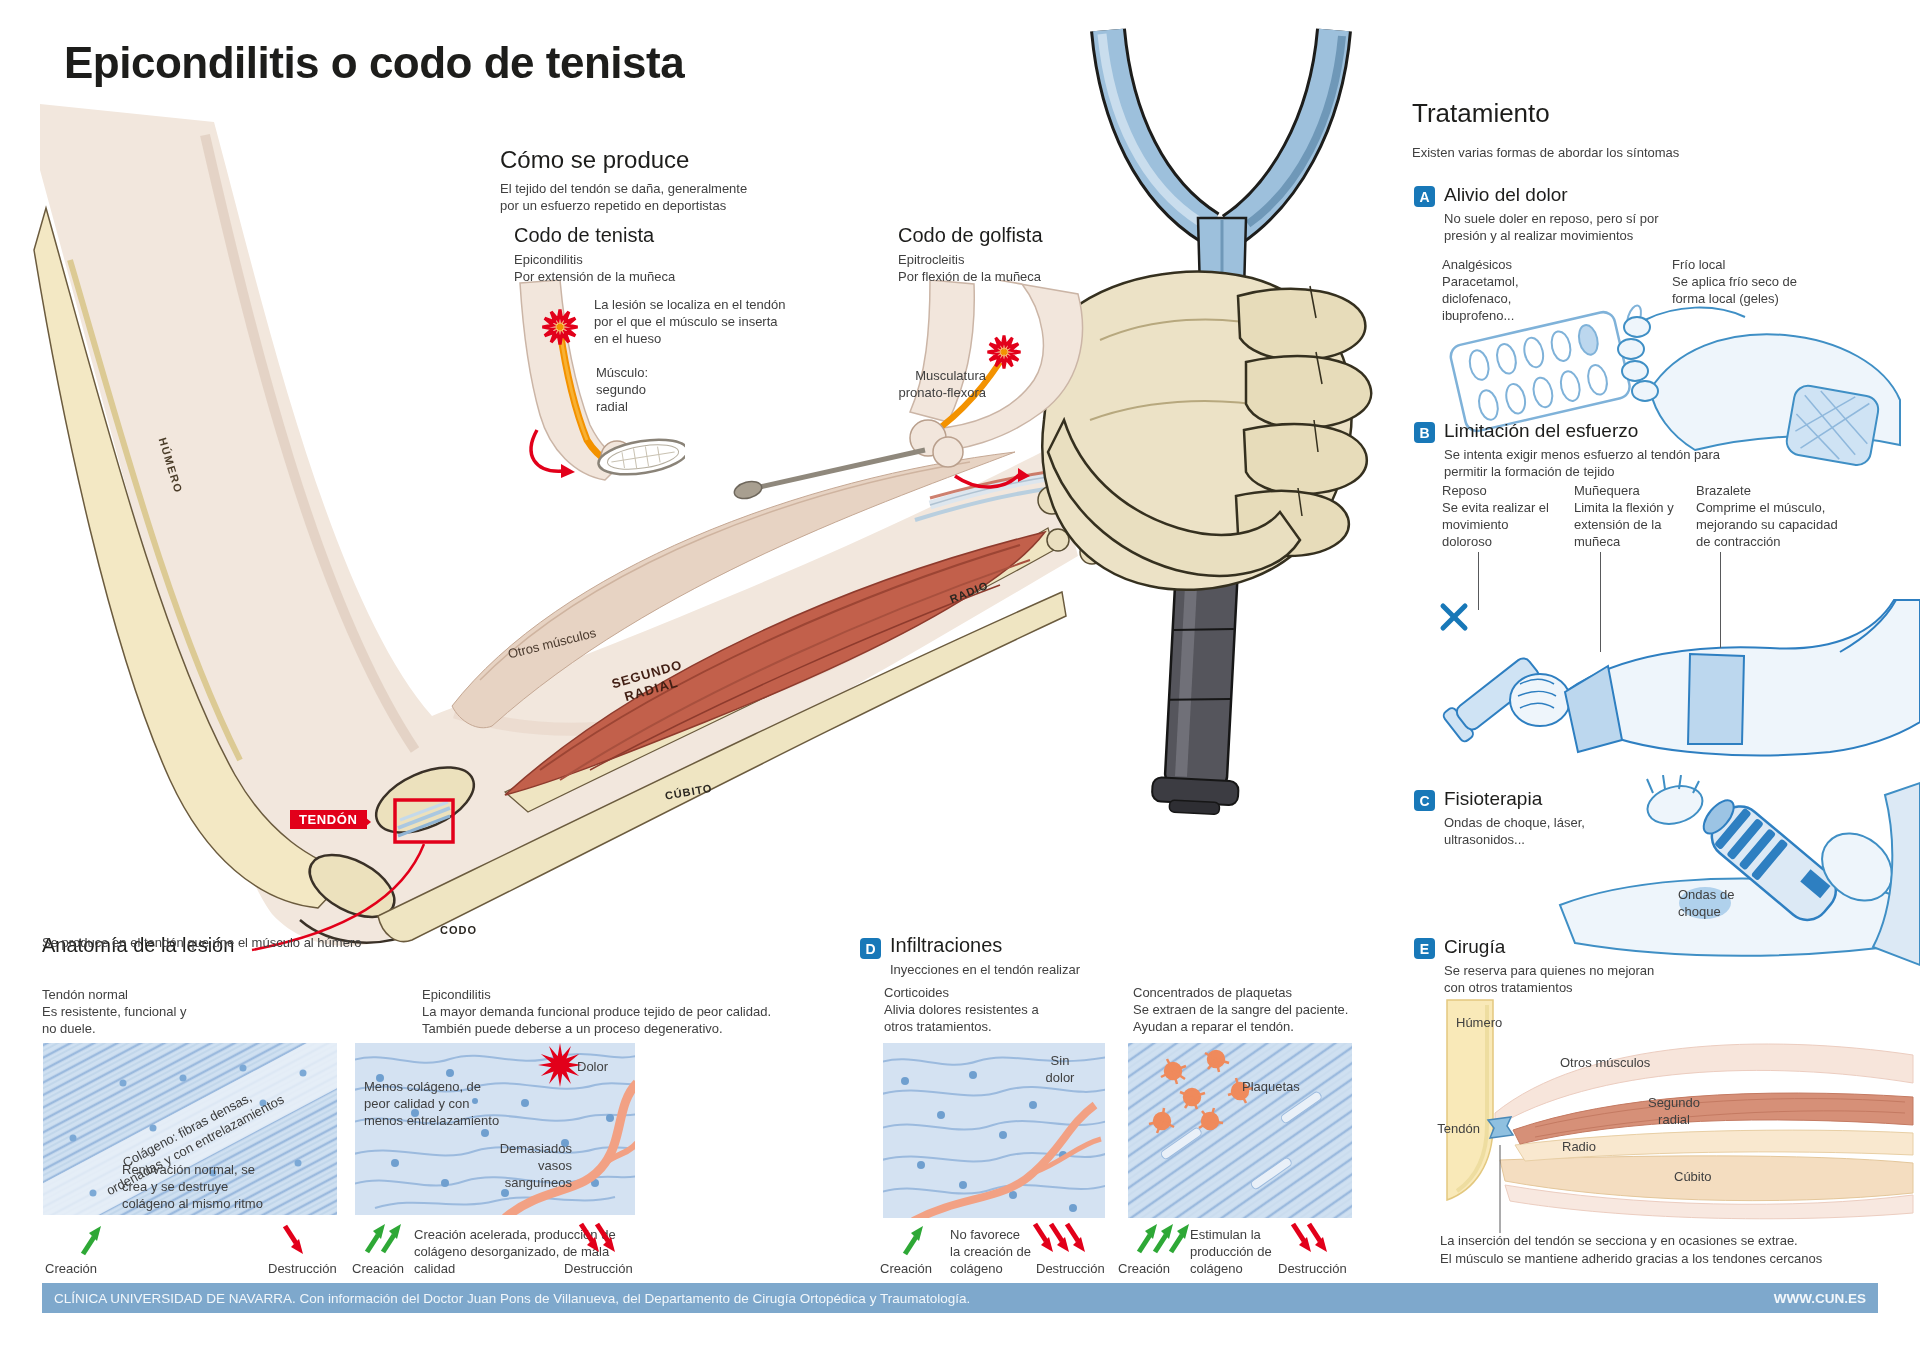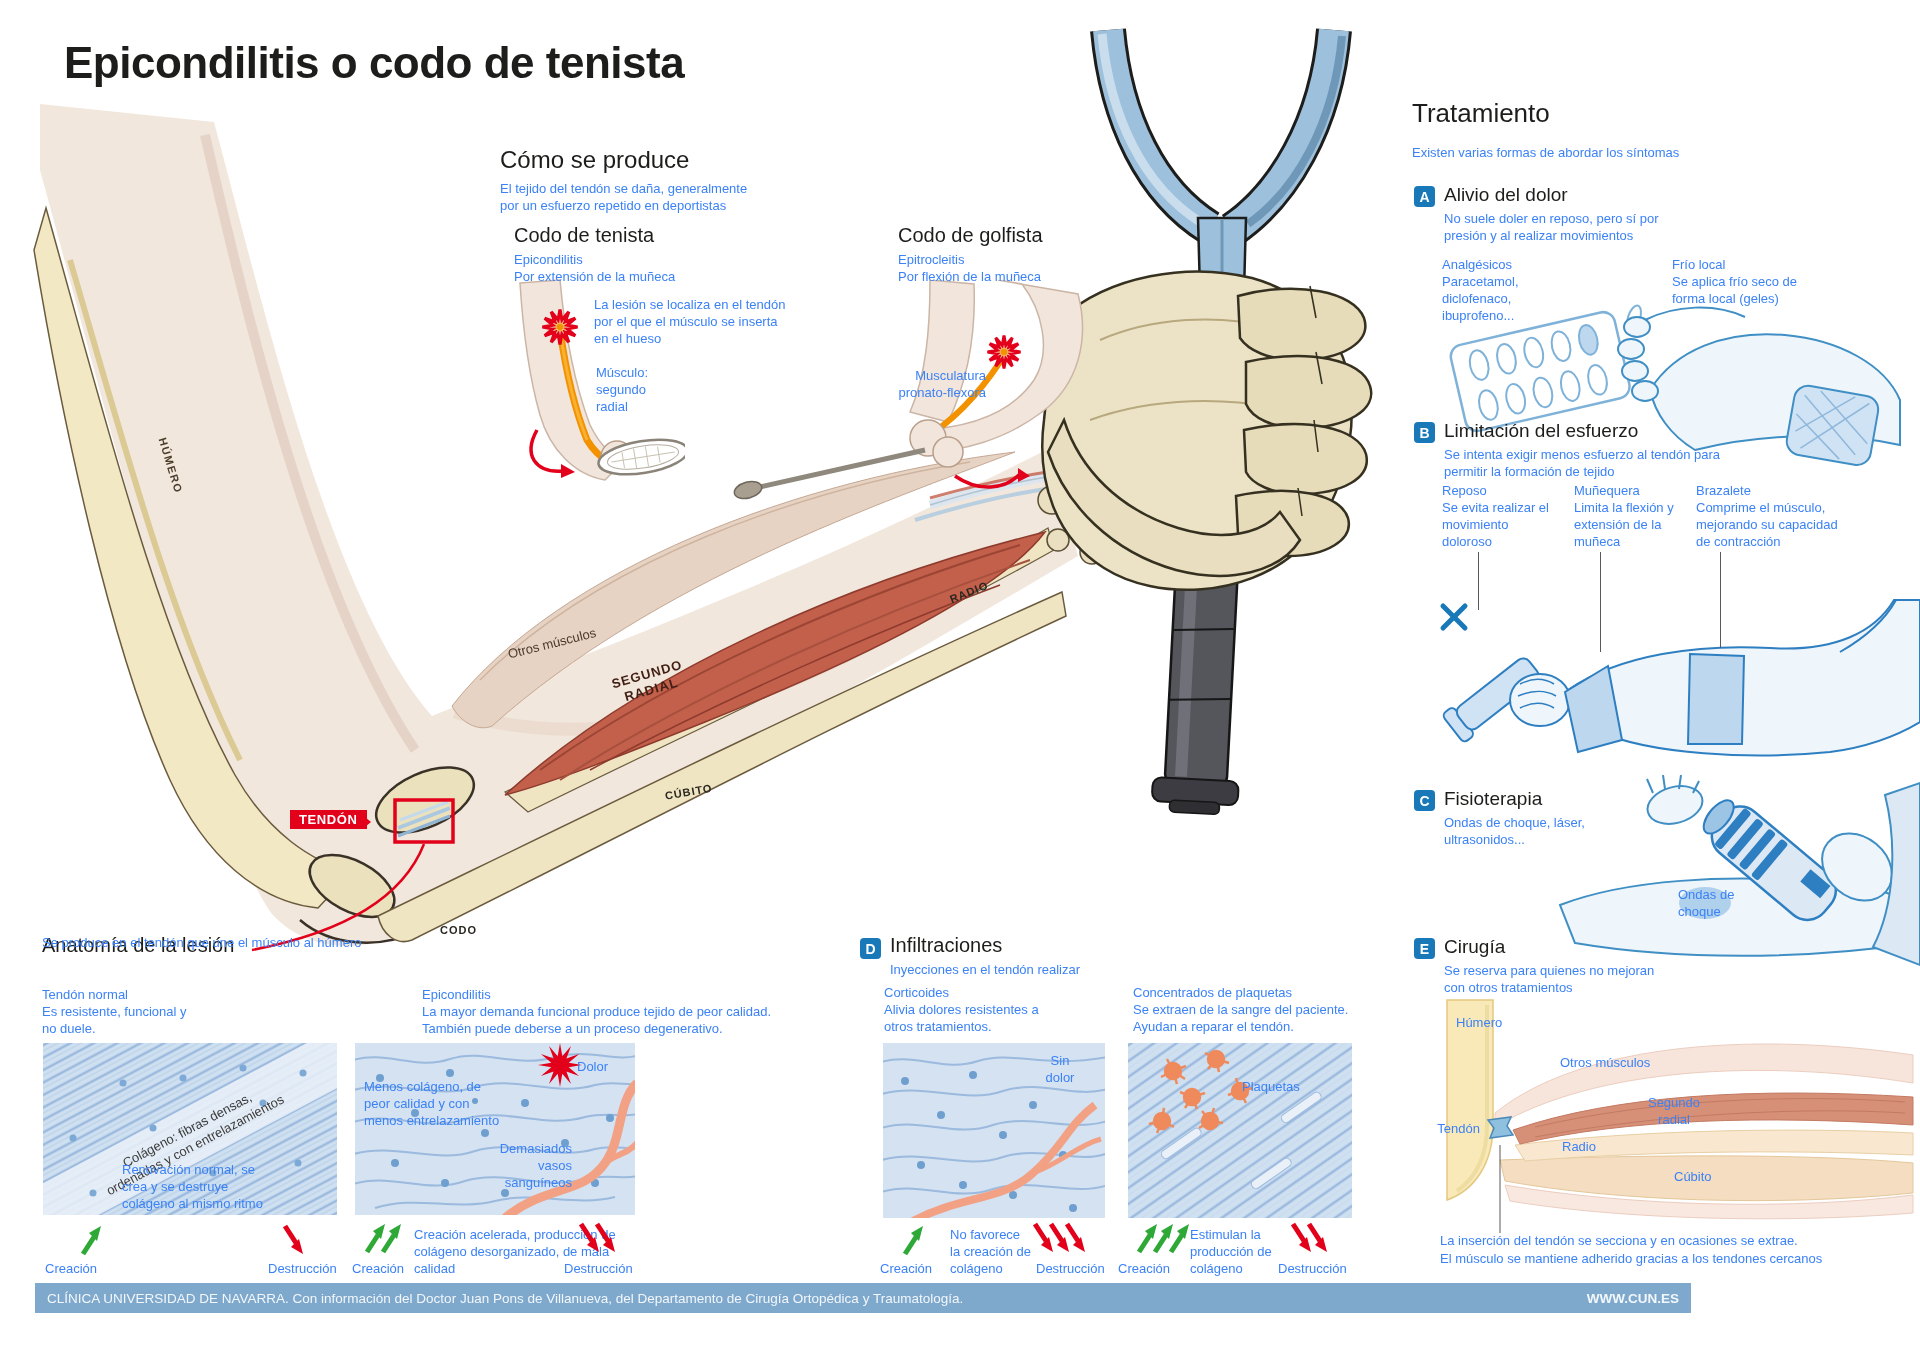--- a/index.html
+++ b/index.html
@@ -5,21 +5,21 @@
   html,body{margin:0;padding:0;background:#fff}
   #page{position:relative;width:1920px;height:1351px;background:#fff;overflow:hidden;
         font-family:"Liberation Sans",sans-serif;color:#231f20}
   .abs{position:absolute}
   svg{display:block}
   svg text{font-family:"Liberation Sans",sans-serif}
   .t44{font-size:44px;font-weight:700;color:#1d1d1b;letter-spacing:-.5px}
   .t24{font-size:24px;color:#1d1d1b}
   .t20{font-size:20px;color:#1d1d1b}
   .t19{font-size:19px;color:#1d1d1b}
-  .t13{font-size:13px;line-height:17px;color:#3b82f6}
+  .t13{font-size:13px;line-height:17px;color:#404040}
   .t11u{font-size:11px;letter-spacing:1px;color:#2a2620;font-weight:700}
   .pre{white-space:pre-line}
   .tr{text-align:right}
   .tc{text-align:center}
   .badge{width:21px;height:21px;background:#1878b8;color:#fff;border-radius:4px;
          font-size:14px;font-weight:700;display:flex;align-items:center;justify-content:center}
   .tendon-tag{background:#e2001a;color:#fff;font-size:13px;font-weight:700;
               letter-spacing:.6px;padding:3px 9px;line-height:1}
   .tendon-tag:after{content:"";position:absolute;right:-9px;top:7px;border:5px solid transparent;
               border-left:6px solid #e2001a}
@@ -593,18 +593,18 @@
         <path d="M7 4 L18 21" stroke="#e2001a" stroke-width="5" fill="none"></path>
         <polygon points="25,32 13,25 21,17" fill="#e2001a"></polygon>
       </svg>
   <svg width="30" height="36" viewBox="0 0 30 36">
         <path d="M7 4 L18 21" stroke="#e2001a" stroke-width="5" fill="none"></path>
         <polygon points="25,32 13,25 21,17" fill="#e2001a"></polygon>
       </svg>
 </div>
 <div class="abs t13" style="left:1278px;top:1260px">Destrucción</div>
 
-<div class="abs footer" style="left:35px;top:1283px;width:1656px;height:30px">
+<div class="abs footer" style="left:42px;top:1283px;width:1836px;height:30px">
   <span>CLÍNICA UNIVERSIDAD DE NAVARRA. Con información del Doctor Juan Pons de Villanueva, del Departamento de Cirugía Ortopédica y Traumatología.</span>
   <span style="font-weight:700">WWW.CUN.ES</span>
 </div>
 
 </div>
 
 </body></html>

